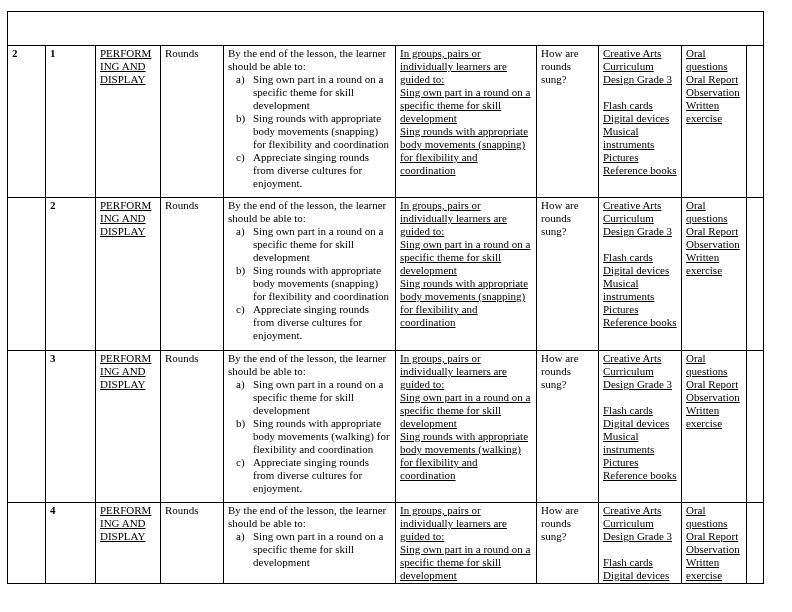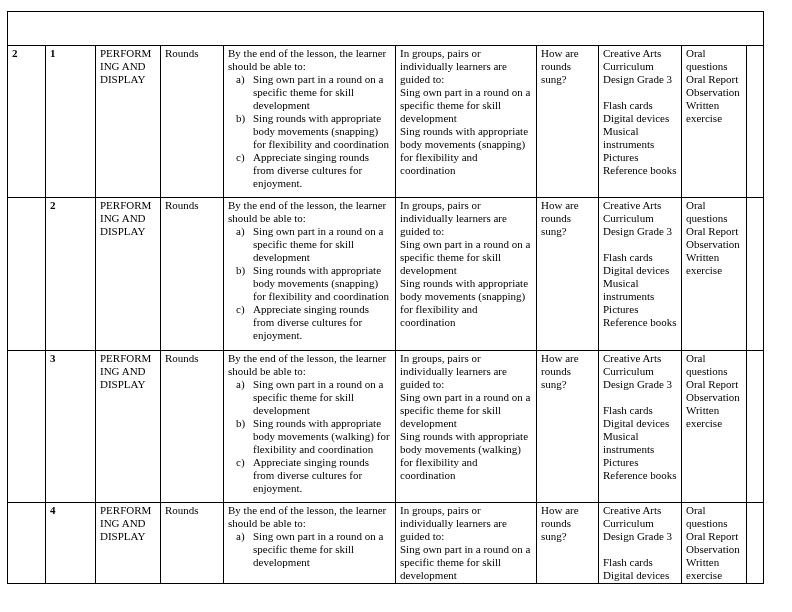--- a/index.html
+++ b/index.html
@@ -26,21 +26,21 @@
     border: 1px solid #000;
     vertical-align: top;
     font-size: 11px;
     line-height: 13px;
     padding: 1px 3px 1px 4px;
     overflow: hidden;
     word-wrap: break-word;
   }
   td.empty-row-cell { height: 34px; }
   td.col-week, td.col-lesson { font-weight: bold; }
-  .preline { white-space: pre-line; }
+  .preline { white-space: pre-line; text-decoration: underline; }
   .oc-intro { }
   .oc-item { display: flex; padding-left: 8px; }
   .oc-label { flex: 0 0 17px; }
   .oc-text { flex: 1; }
 </style>
 </head>
 <body>
 
 <div class="page">
   <table class="sow">

